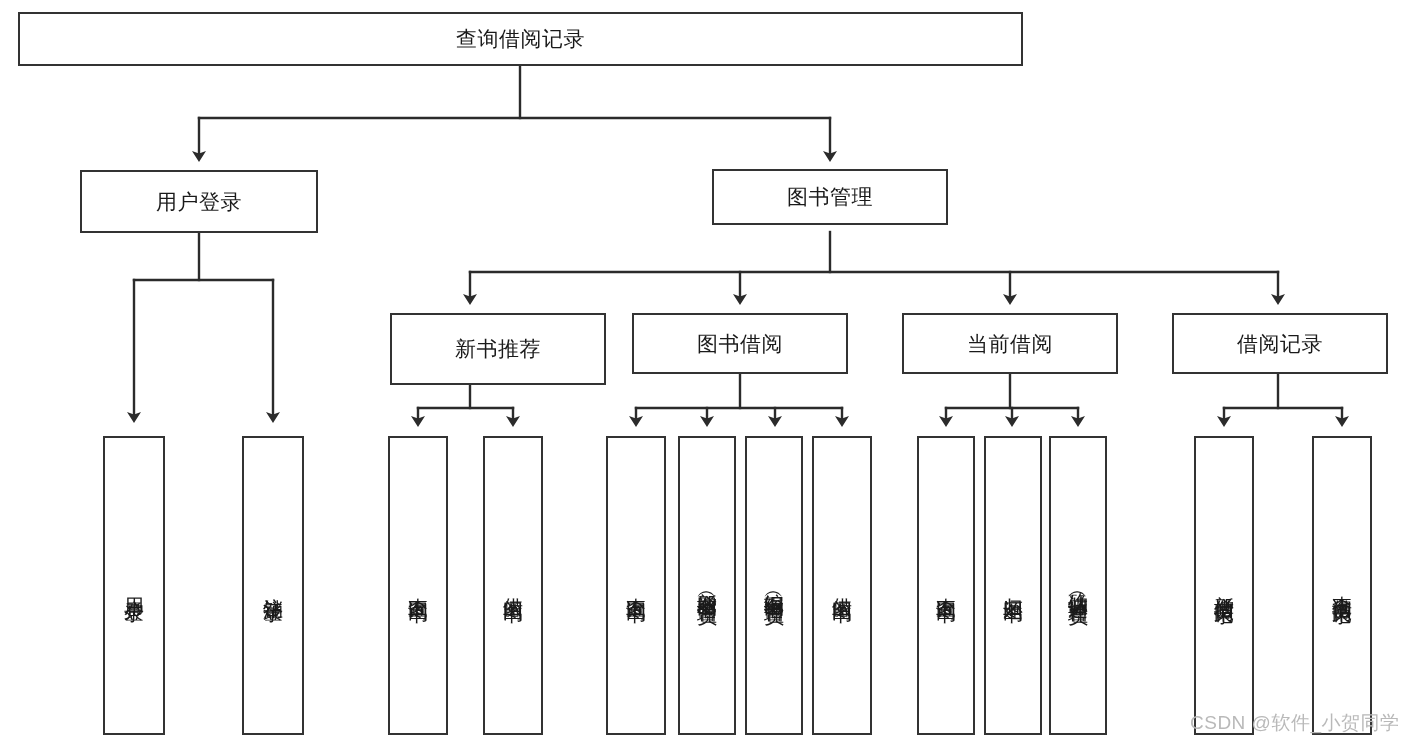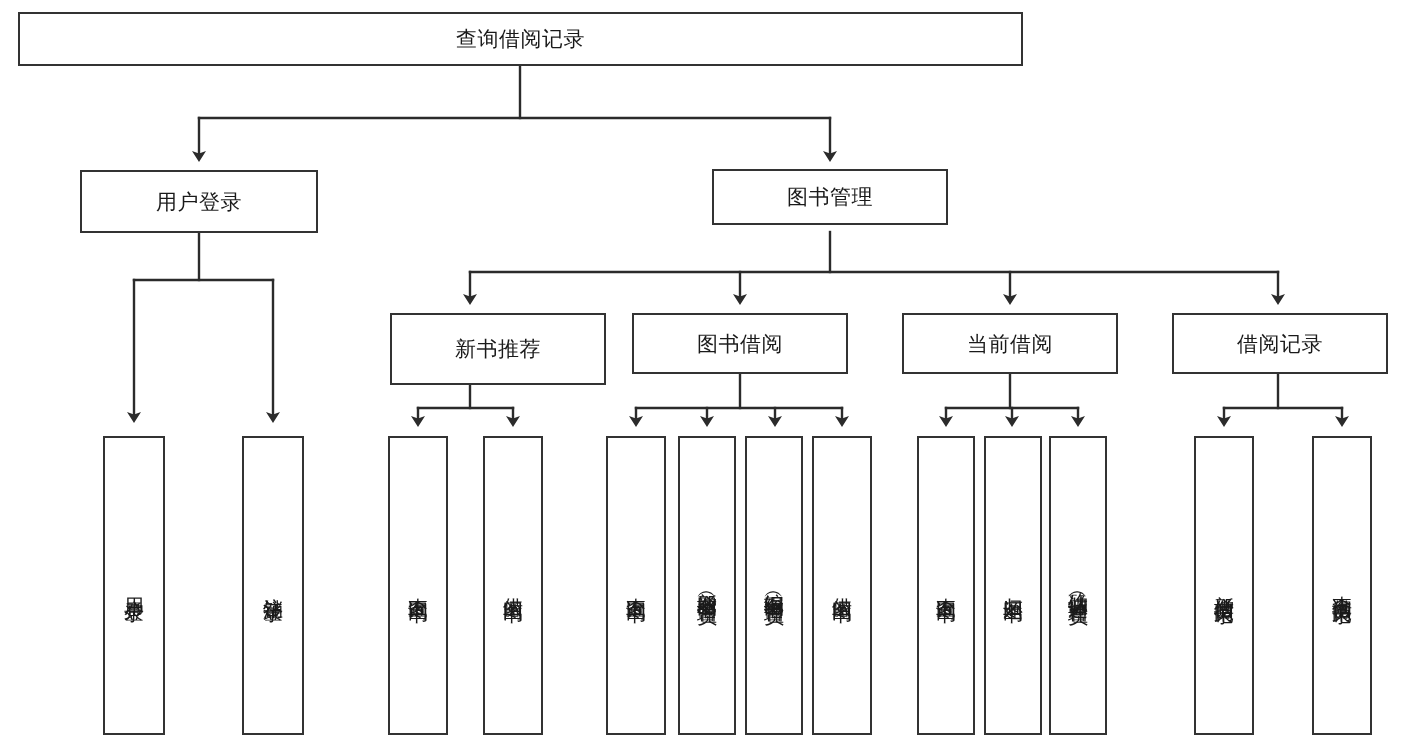--- a/index.html
+++ b/index.html
@@ -182,14 +182,15 @@
     <span class="label">确认归还（管理员）</span>
   </div>
 
   <div class="node vertical" style="left:1194px; top:436px; width:60px; height:299px;">
     <span class="label">新增借阅记录</span>
   </div>
   <div class="node vertical" style="left:1312px; top:436px; width:60px; height:299px;">
     <span class="label">查询借阅记录</span>
   </div>
 
+  <div class="watermark" style="left:1190px; top:710px;">CSDN @软件_小贺同学</div>
 
 </div>
 
 </body></html>

